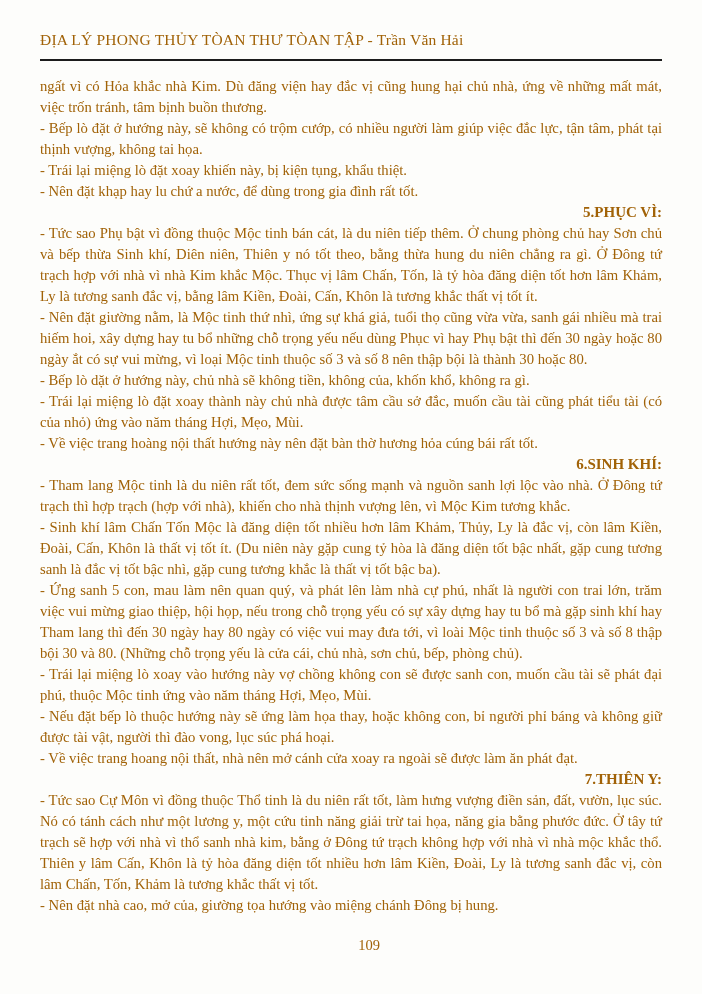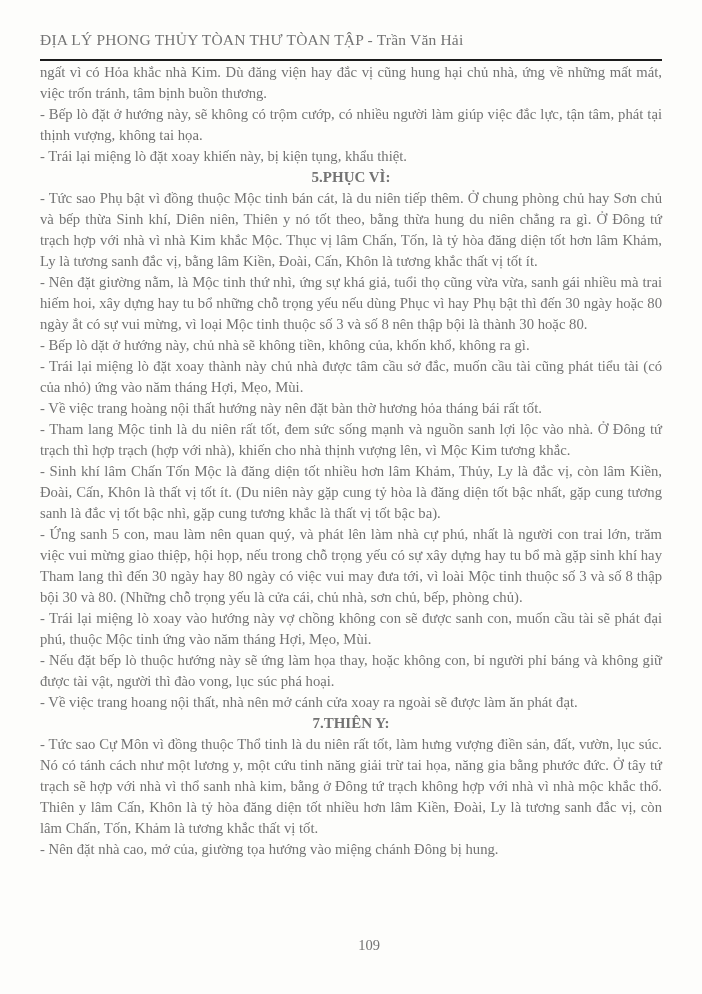--- a/index.html
+++ b/index.html
@@ -10,47 +10,47 @@
   }
   .page {
     position: relative;
     width: 702px;
     height: 994px;
     margin: 0 auto;
     background: #fdfdfb;
     box-sizing: border-box;
     padding: 30px 40px 0 40px;
     font-family: "Liberation Serif", "DejaVu Serif", serif;
-    color: #737373;
+    color: #a16207;
     overflow: hidden;
   }
   .running-header {
     font-size: 15.5px;
     line-height: 20px;
     letter-spacing: 0.2px;
     white-space: nowrap;
   }
   .header-rule {
     border: none;
     border-bottom: 2px solid #1c1c1c;
     margin: 9px 0 0 0;
   }
   .content {
-    margin-top: 1px;
+    margin-top: 15px;
     font-size: 14.7px;
     line-height: 21px;
     text-align: justify;
     text-justify: inter-word;
   }
   .content p {
     margin: 0;
   }
   .content p.heading {
     font-weight: 700;
-    text-align: center;
+    text-align: right;
     font-size: 15px;
   }
   .page-footer {
     position: absolute;
     left: 0;
     right: 0;
     bottom: 40px;
     text-align: center;
     font-size: 14.5px;
     margin-left: 36px;
@@ -62,26 +62,28 @@
 <div class="page">
 
   <div class="running-header">ĐỊA LÝ PHONG THỦY TÒAN THƯ  TÒAN TẬP -  Trần Văn Hải</div>
 
   <div class="header-rule"></div>
 
   <div class="content">
     <p class="body">ngất vì có Hỏa khắc nhà Kim. Dù đăng viện hay đắc vị cũng hung hại chủ nhà, ứng về những mất mát, việc trốn tránh, tâm bịnh buồn thương.</p>
     <p class="body">- Bếp lò đặt ở hướng này, sẽ không có trộm cướp, có nhiều người làm giúp việc đắc lực, tận tâm, phát tại thịnh vượng, không tai họa.</p>
     <p class="body">- Trái lại miệng lò đặt xoay khiến này, bị kiện tụng, khẩu thiệt.</p>
+    <p class="body">- Nên đặt khạp hay lu chứ a nước, để dùng trong gia đình rất tốt.</p>
     <p class="heading">5.PHỤC VÌ:</p>
     <p class="body">- Tức sao Phụ bật vì đồng thuộc Mộc tinh bán cát, là du niên tiếp thêm. Ở chung phòng chủ hay Sơn chủ và bếp thừa Sinh khí, Diên niên, Thiên y nó tốt theo, bằng thừa hung du niên chẳng ra gì. Ở Đông tứ trạch hợp với nhà vì nhà Kim khắc Mộc. Thục vị lâm Chấn, Tốn, là tỷ hòa đăng diện tốt hơn lâm Khảm, Ly là tương sanh đắc vị, bằng lâm Kiền, Đoài, Cấn, Khôn là tương khắc thất vị tốt ít.</p>
     <p class="body">- Nên đặt giường nằm, là Mộc tinh thứ nhì, ứng sự khá giả, tuổi thọ cũng vừa vừa, sanh gái nhiều mà trai hiếm hoi, xây dựng hay tu bổ những chỗ trọng yếu nếu dùng Phục vì hay Phụ bật thì đến 30 ngày hoặc 80 ngày ắt có sự vui mừng, vì loại Mộc tinh thuộc số 3 và số 8 nên thập bội là thành 30 hoặc 80.</p>
     <p class="body">- Bếp lò dặt ở hướng này, chủ nhà sẽ không tiền, không của, khốn khổ, không ra gì.</p>
     <p class="body">- Trái lại miệng lò đặt xoay thành này chủ nhà được tâm cầu sở đắc, muốn cầu tài cũng phát tiểu tài (có của nhỏ) ứng vào năm tháng Hợi, Mẹo, Mùi.</p>
-    <p class="body">- Về việc trang hoàng nội thất hướng này nên đặt bàn thờ hương hỏa tháng bái rất tốt.</p>
+    <p class="body">- Về việc trang hoàng nội thất hướng này nên đặt bàn thờ hương hỏa cúng bái rất tốt.</p>
+    <p class="heading">6.SINH KHÍ:</p>
     <p class="body">- Tham lang Mộc tinh là du niên rất tốt, đem sức sống mạnh và nguồn sanh lợi lộc vào nhà. Ở Đông tứ trạch thì hợp trạch (hợp với nhà), khiến cho nhà thịnh vượng lên, vì Mộc Kim tương khắc.</p>
     <p class="body">- Sinh khí lâm Chấn Tốn Mộc là đăng diện tốt nhiều hơn lâm Khảm, Thủy, Ly là đắc vị, còn lâm Kiền, Đoài, Cấn, Khôn là thất vị tốt ít. (Du niên này gặp cung tỷ hòa là đăng diện tốt bậc nhất, gặp cung tương sanh là đắc vị tốt bậc nhì, gặp cung tương khắc là thất vị tốt bậc ba).</p>
     <p class="body">- Ứng sanh 5 con, mau làm nên quan quý, và phát lên làm nhà cự phú, nhất là người con trai lớn, trăm việc vui mừng giao thiệp, hội họp, nếu trong chỗ trọng yếu có sự xây dựng hay tu bổ mà gặp sinh khí hay Tham lang thì đến 30 ngày hay 80 ngày có việc vui may đưa tới, vì loài Mộc tinh thuộc số 3 và số 8 thập bội 30 và 80. (Những chỗ trọng yếu là cửa cái, chủ nhà, sơn chủ, bếp, phòng chủ).</p>
     <p class="body">- Trái lại miệng lò xoay vào hướng này vợ chồng không con sẽ được sanh con, muốn cầu tài sẽ phát đại phú, thuộc Mộc tinh ứng vào năm tháng Hợi, Mẹo, Mùi.</p>
     <p class="body">- Nếu đặt bếp lò thuộc hướng này sẽ ứng làm họa thay, hoặc không con, bỉ người phỉ báng và không giữ được tài vật, người thì đào vong, lục súc phá hoại.</p>
     <p class="body">- Về việc trang hoang nội thất, nhà nên mở cánh cửa xoay ra ngoài sẽ được làm ăn phát đạt.</p>
     <p class="heading">7.THIÊN Y:</p>
     <p class="body">- Tức sao Cự Môn vì đồng thuộc Thổ tinh là du niên rất tốt, làm hưng vượng điền sản, đất, vườn, lục súc. Nó có tánh cách như một lương y, một cứu tinh năng giải trừ tai họa, năng gia bằng phước đức. Ở tây tứ trạch sẽ hợp với nhà vì thổ sanh nhà kim, bằng ở Đông tứ trạch không hợp với nhà vì nhà mộc khắc thổ. Thiên y lâm Cấn, Khôn là tỷ hòa đăng diện tốt nhiều hơn lâm Kiền, Đoài, Ly là tương sanh đắc vị, còn lâm Chấn, Tốn, Khảm là tương khắc thất vị tốt.</p>
     <p class="body">- Nên đặt nhà cao, mở của, giường tọa hướng vào miệng chánh Đông bị hung.</p>
   </div>

